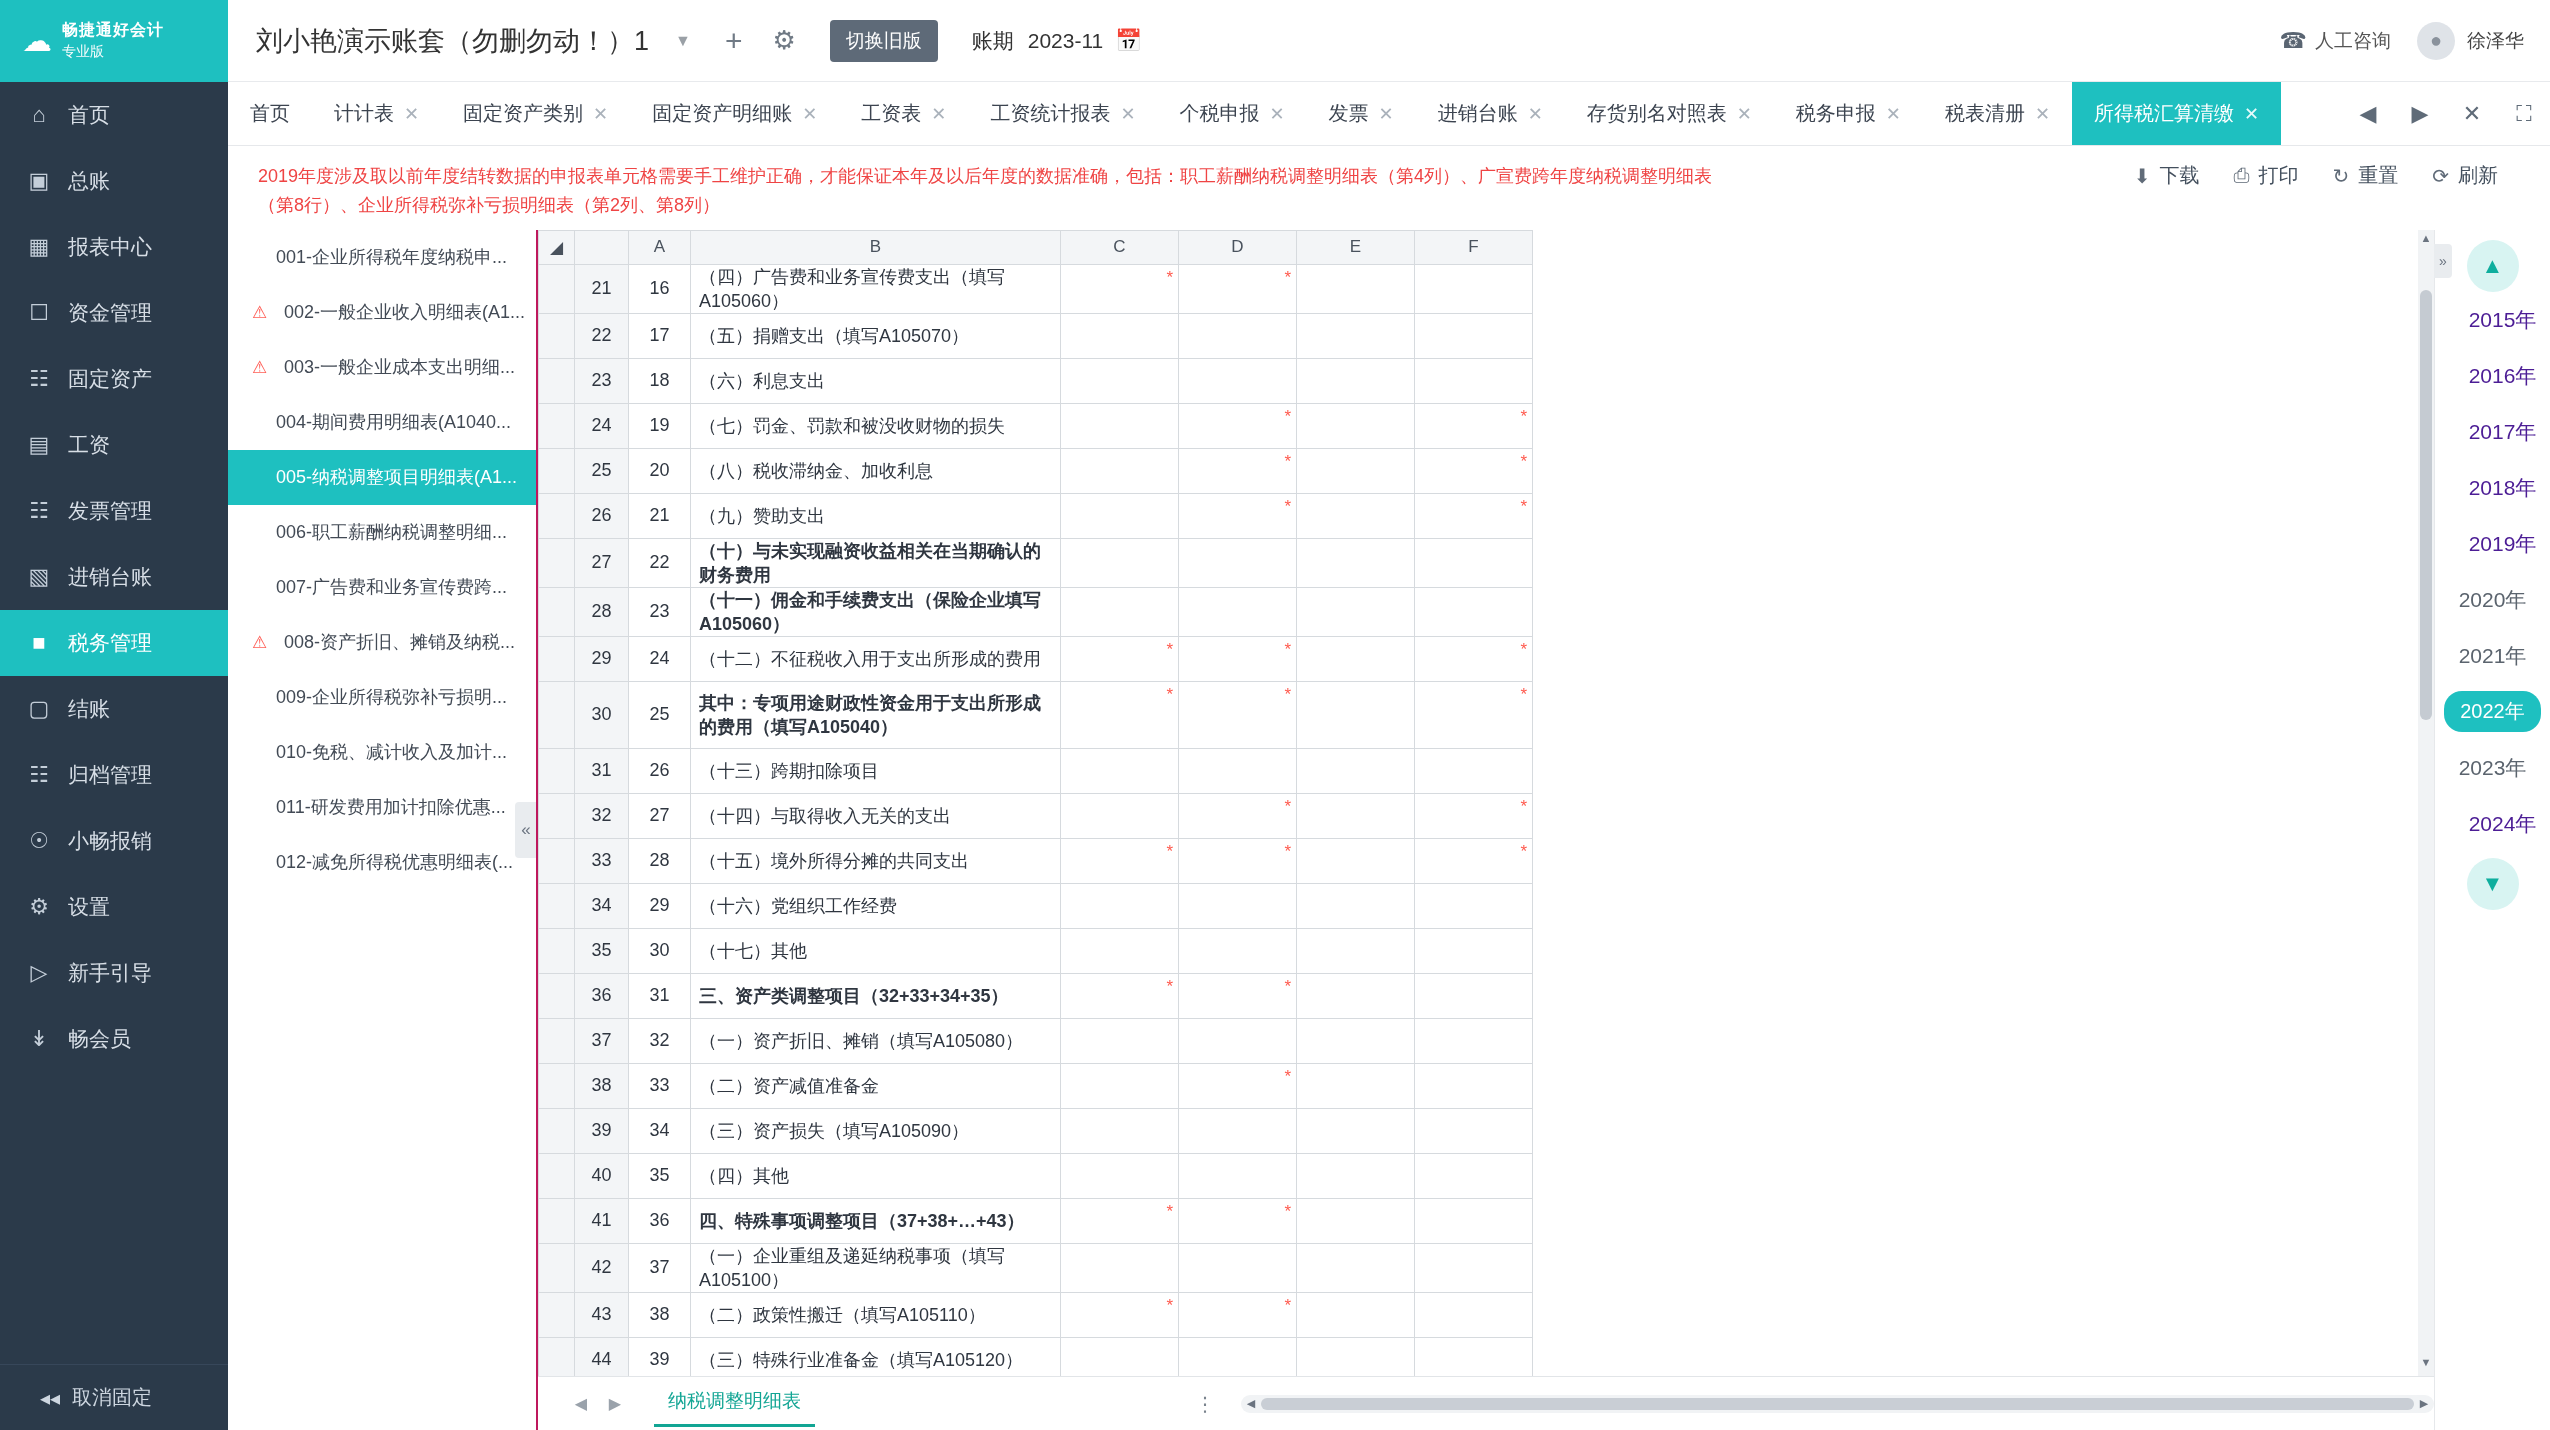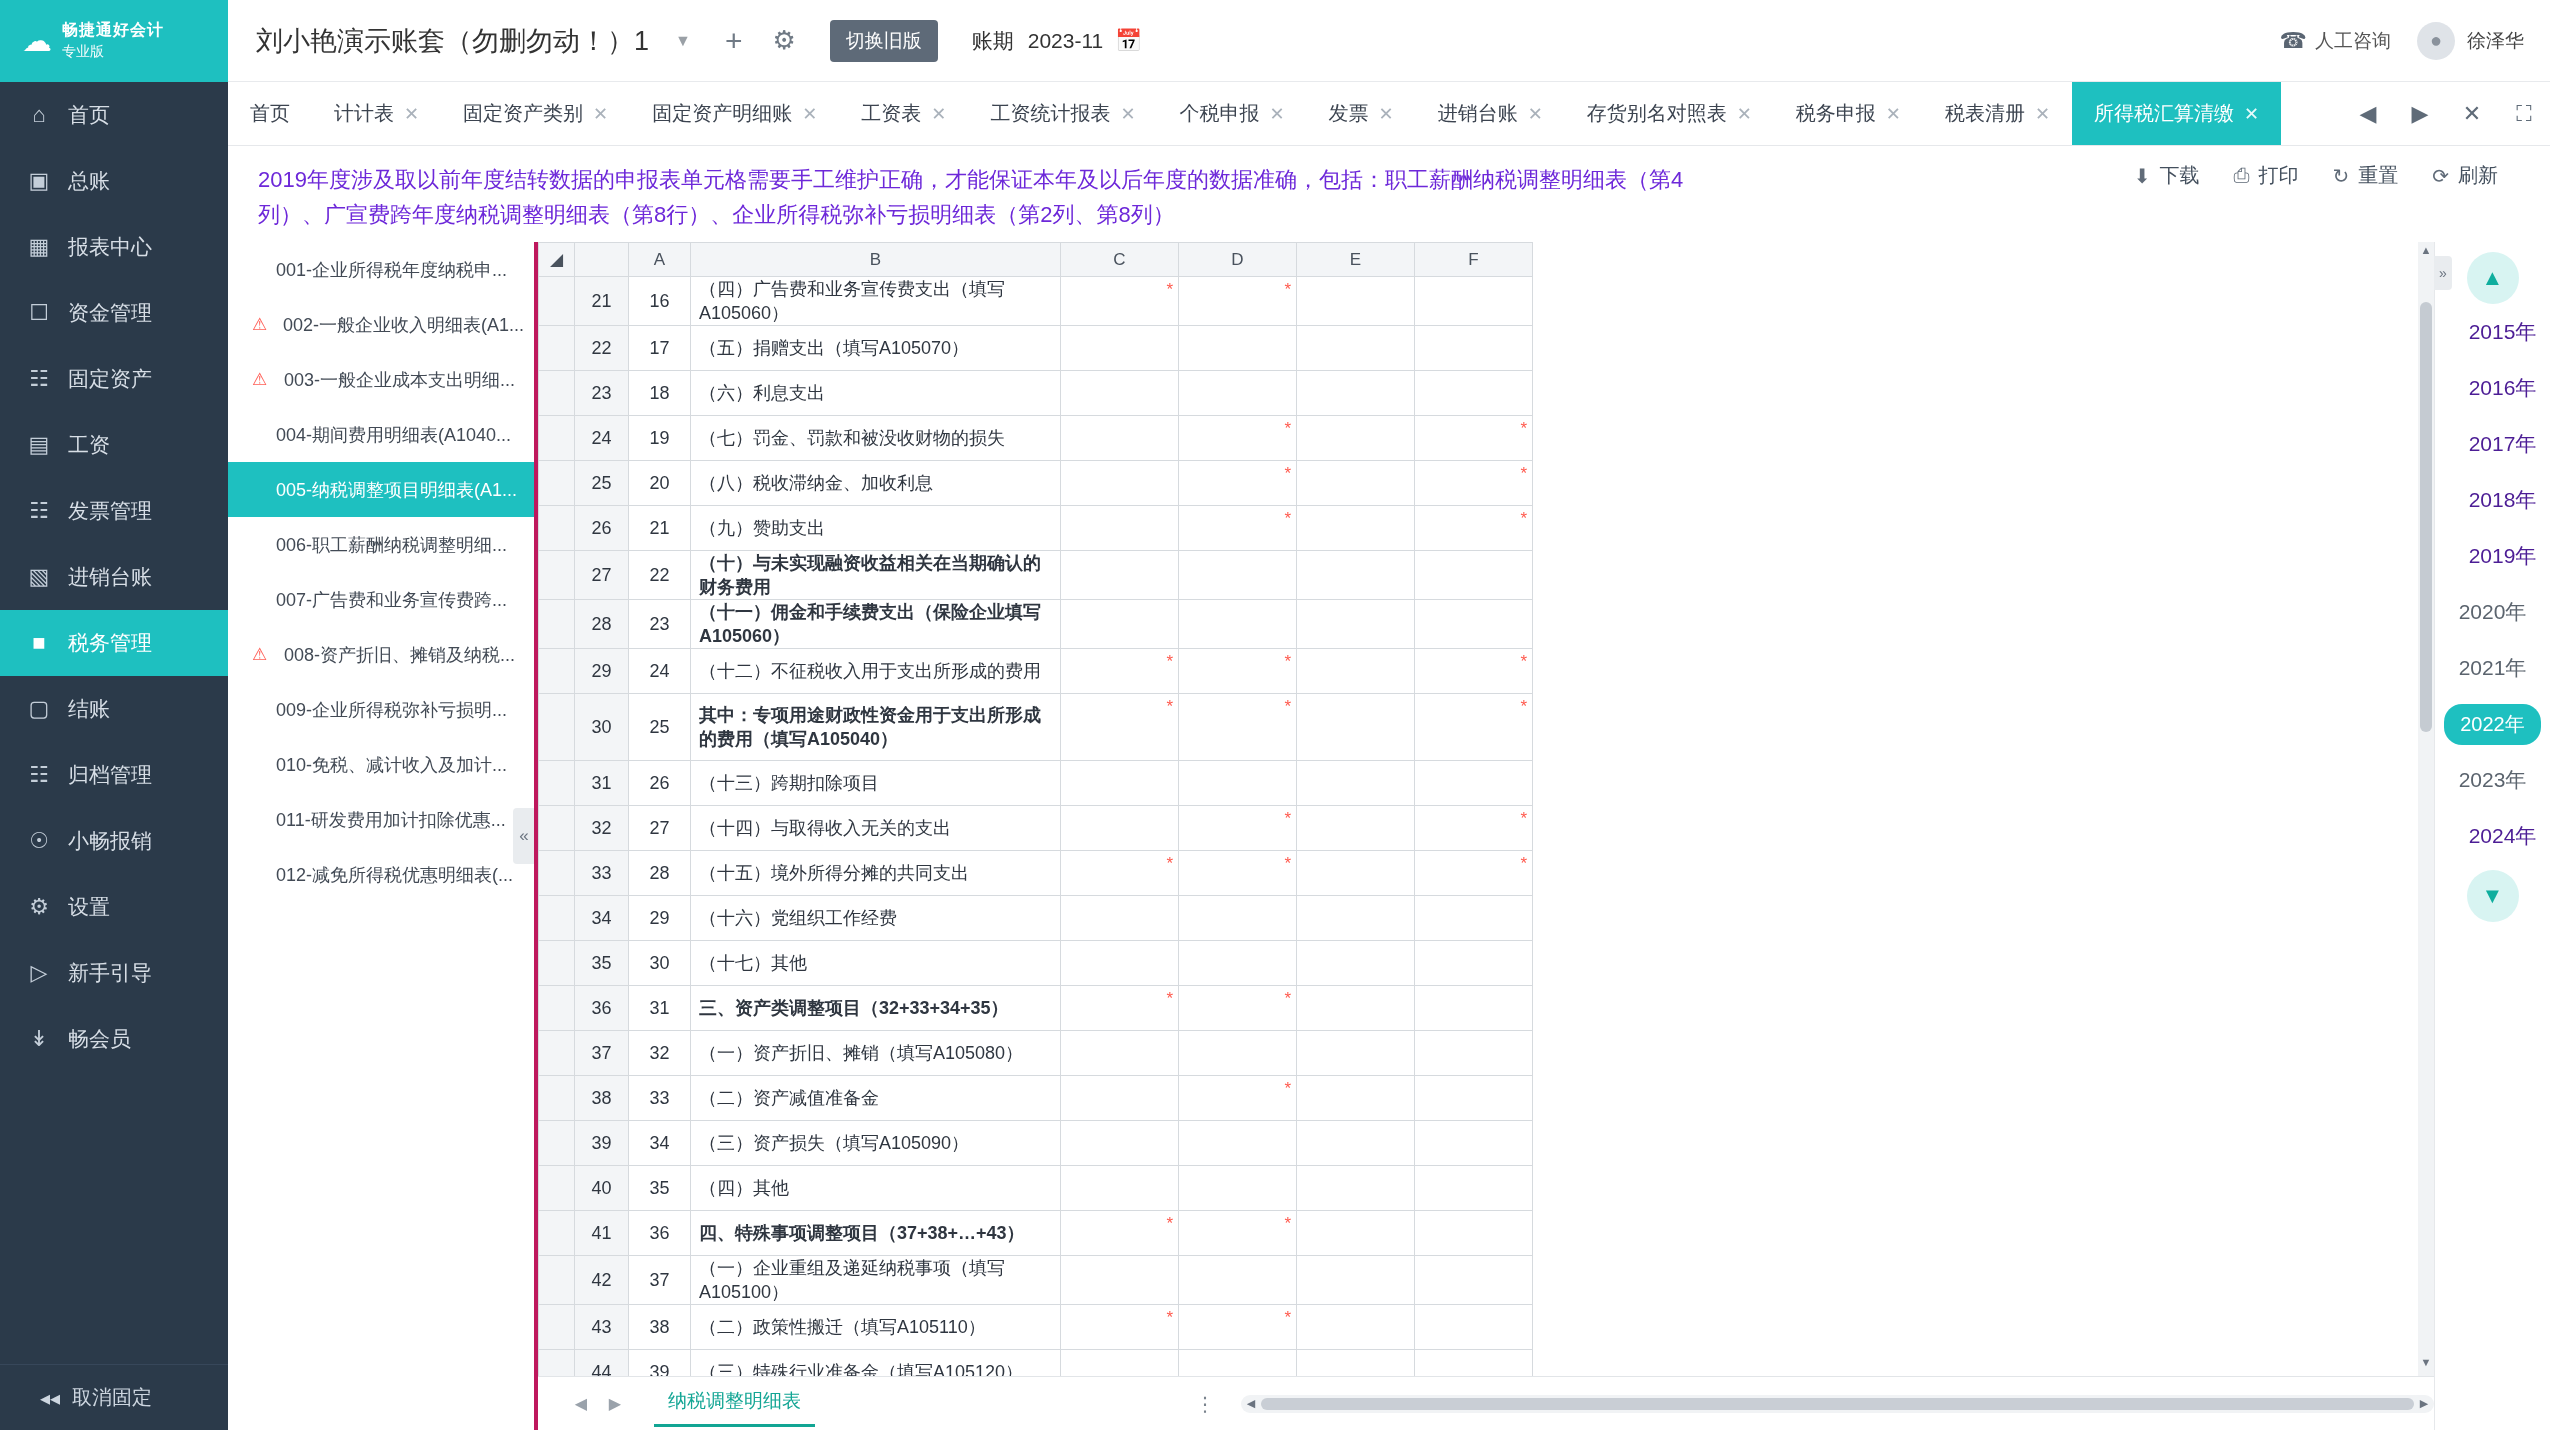--- a/index.html
+++ b/index.html
@@ -93,32 +93,32 @@
   .tab-ctrl {
     width: 52px; height: 64px; display:flex; align-items:center; justify-content:center;
     color: #5f6b78; font-size: 22px; cursor: pointer;
   }
 
   
   .notice {
     padding: 16px 30px 10px 30px; display: flex; align-items: flex-start;
   }
   .notice-text {
-    color: #6d28d9; font-size: 22px; line-height: 1.6; max-width: 1470px;
+    color: #ef4444; font-size: 18px; line-height: 1.6; max-width: 1470px;
   }
   .notice-actions { margin-left: auto; display: flex; align-items: center; gap: 34px; padding-right: 22px;}
   .na { display: flex; align-items: center; gap: 9px; font-size: 20px; color: #44505e; cursor: pointer;}
   .na .ico { font-size: 20px; color:#606b78;}
 
   
   .content { flex: 1; display: flex; min-height: 0; position: relative; }
 
   
   .tree {
-    width: 310px; flex: 0 0 310px; border-right: 4px solid #be185d;
+    width: 310px; flex: 0 0 310px; border-right: 2px solid #be185d;
     padding-top: 0; overflow: hidden; position: relative; background: #fff;
   }
   .tree-item {
     height: 55px; display: flex; align-items: center; gap: 8px;
     padding-left: 48px; padding-right: 10px;
     font-size: 18px; color: #424a55; cursor: pointer; white-space: nowrap; overflow: hidden;
   }
   .tree-item.sel { background: #1ec0c0; color: #fff; }
   .tree-item .warn { color: #ff5f57; font-size: 17px; margin-left: -24px; margin-right: 6px; width:18px;}
   .tree-collapse {

